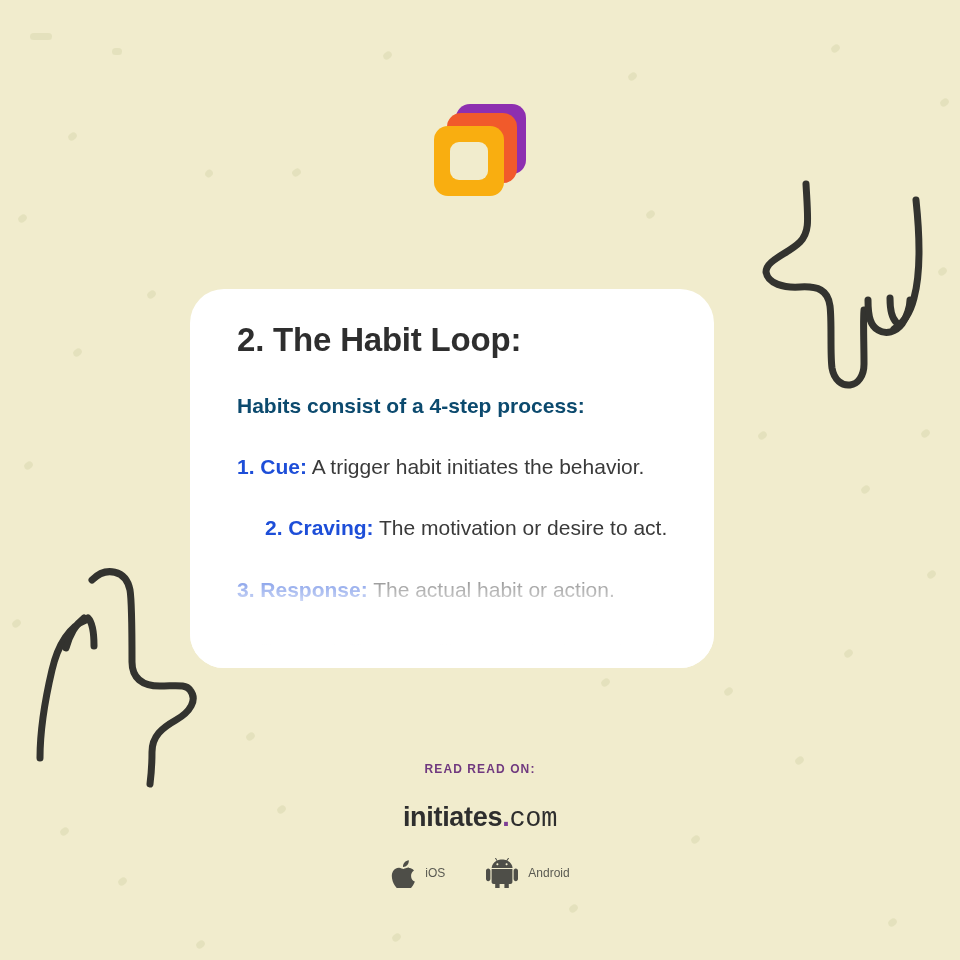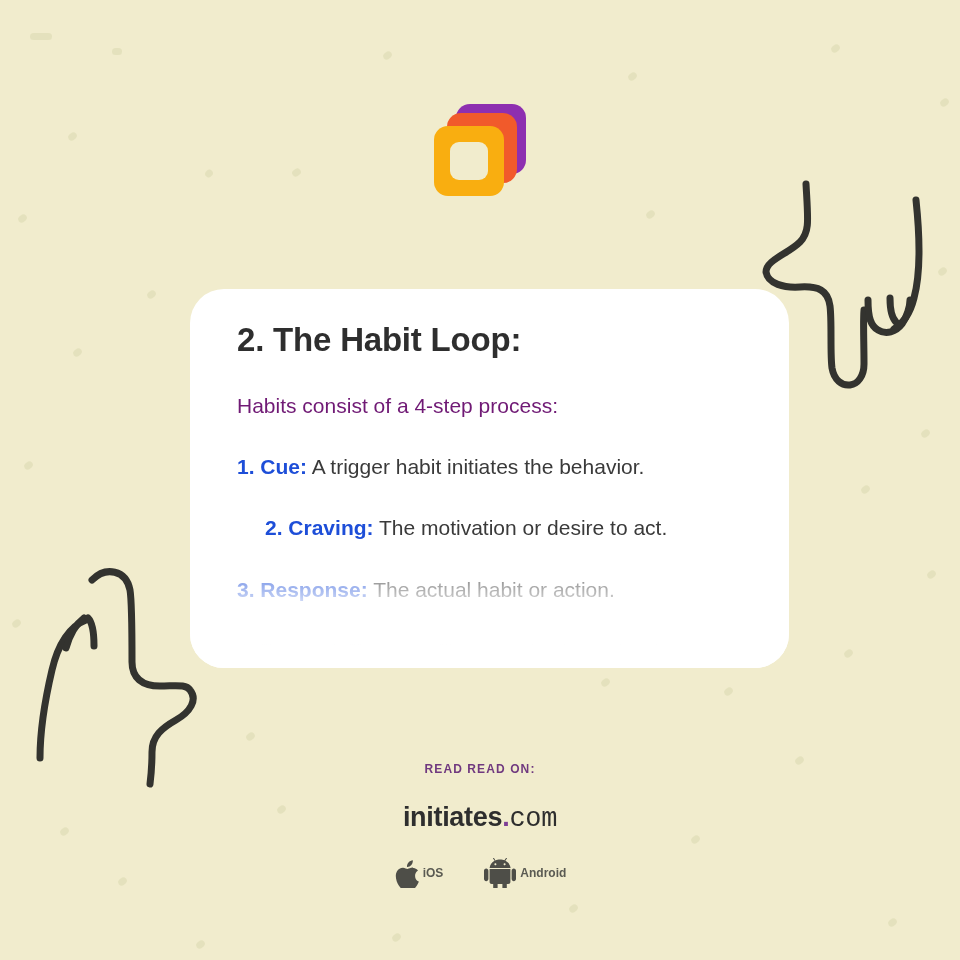--- a/index.html
+++ b/index.html
@@ -80,21 +80,21 @@
   }
   .hand-right { left: 744px; top: 172px; }
   .hand-left  { left: 22px;  top: 558px; }
   .hand svg { display: block; }
 
   
   .card {
     position: absolute;
     left: 190px;
     top: 289px;
-    width: 599px;
+    width: 524px;
     height: 379px;
     background: #FFFFFF;
     border-radius: 34px;
     overflow: hidden;
   }
   .card-inner {
     position: absolute;
     left: 0; top: 0;
     width: 599px;
     padding: 32px 40px 0 47px;
@@ -113,22 +113,22 @@
   .card-title {
     font-size: 33px;
     font-weight: bold;
     color: #2E2E2E;
     letter-spacing: -0.2px;
     margin: 0 0 34px 0;
     line-height: 1.15;
   }
   .card-sub {
     font-size: 21px;
-    font-weight: normal;
-    color: #701a75;
+    font-weight: bold;
+    color: #0c4a6e;
     margin: 0 0 36px 0;
     line-height: 1.2;
   }
   .step {
     font-size: 21px;
     color: #3A3A3A;
     margin: 0 0 35px 0;
     line-height: 1.25;
     white-space: nowrap;
   }
@@ -166,22 +166,21 @@
 
   .stores {
     display: flex;
     align-items: center;
     justify-content: center;
     gap: 40px;
   }
   .store {
     display: flex;
     align-items: center;
-    gap: 3px;
-    font-weight: bold;
+    gap: 9px;
   }
   .store .label {
     font-size: 12px;
     color: #5A5A52;
   }
   .store svg { display: block; fill: #4E4E48; }
 </style>
 </head>
 <body>
 

